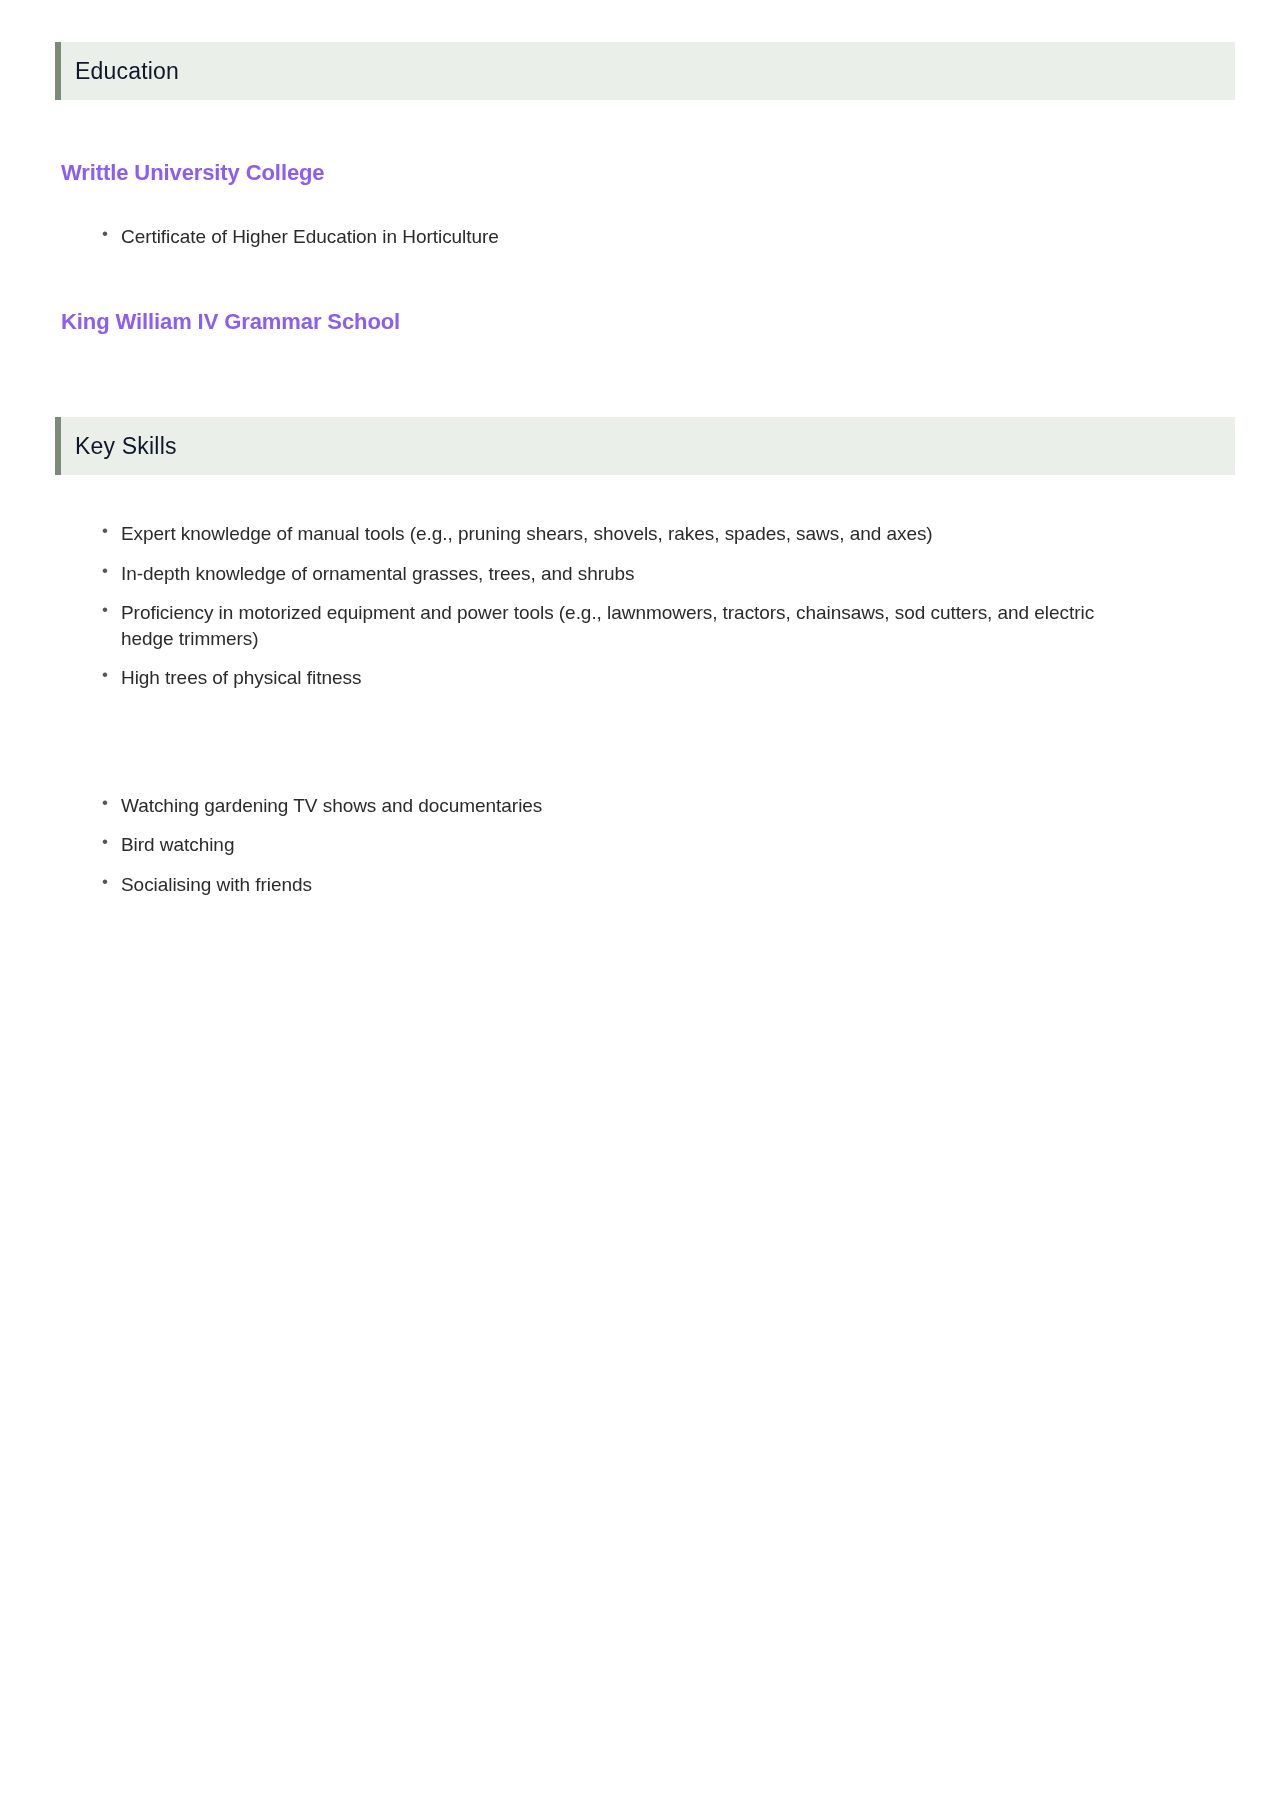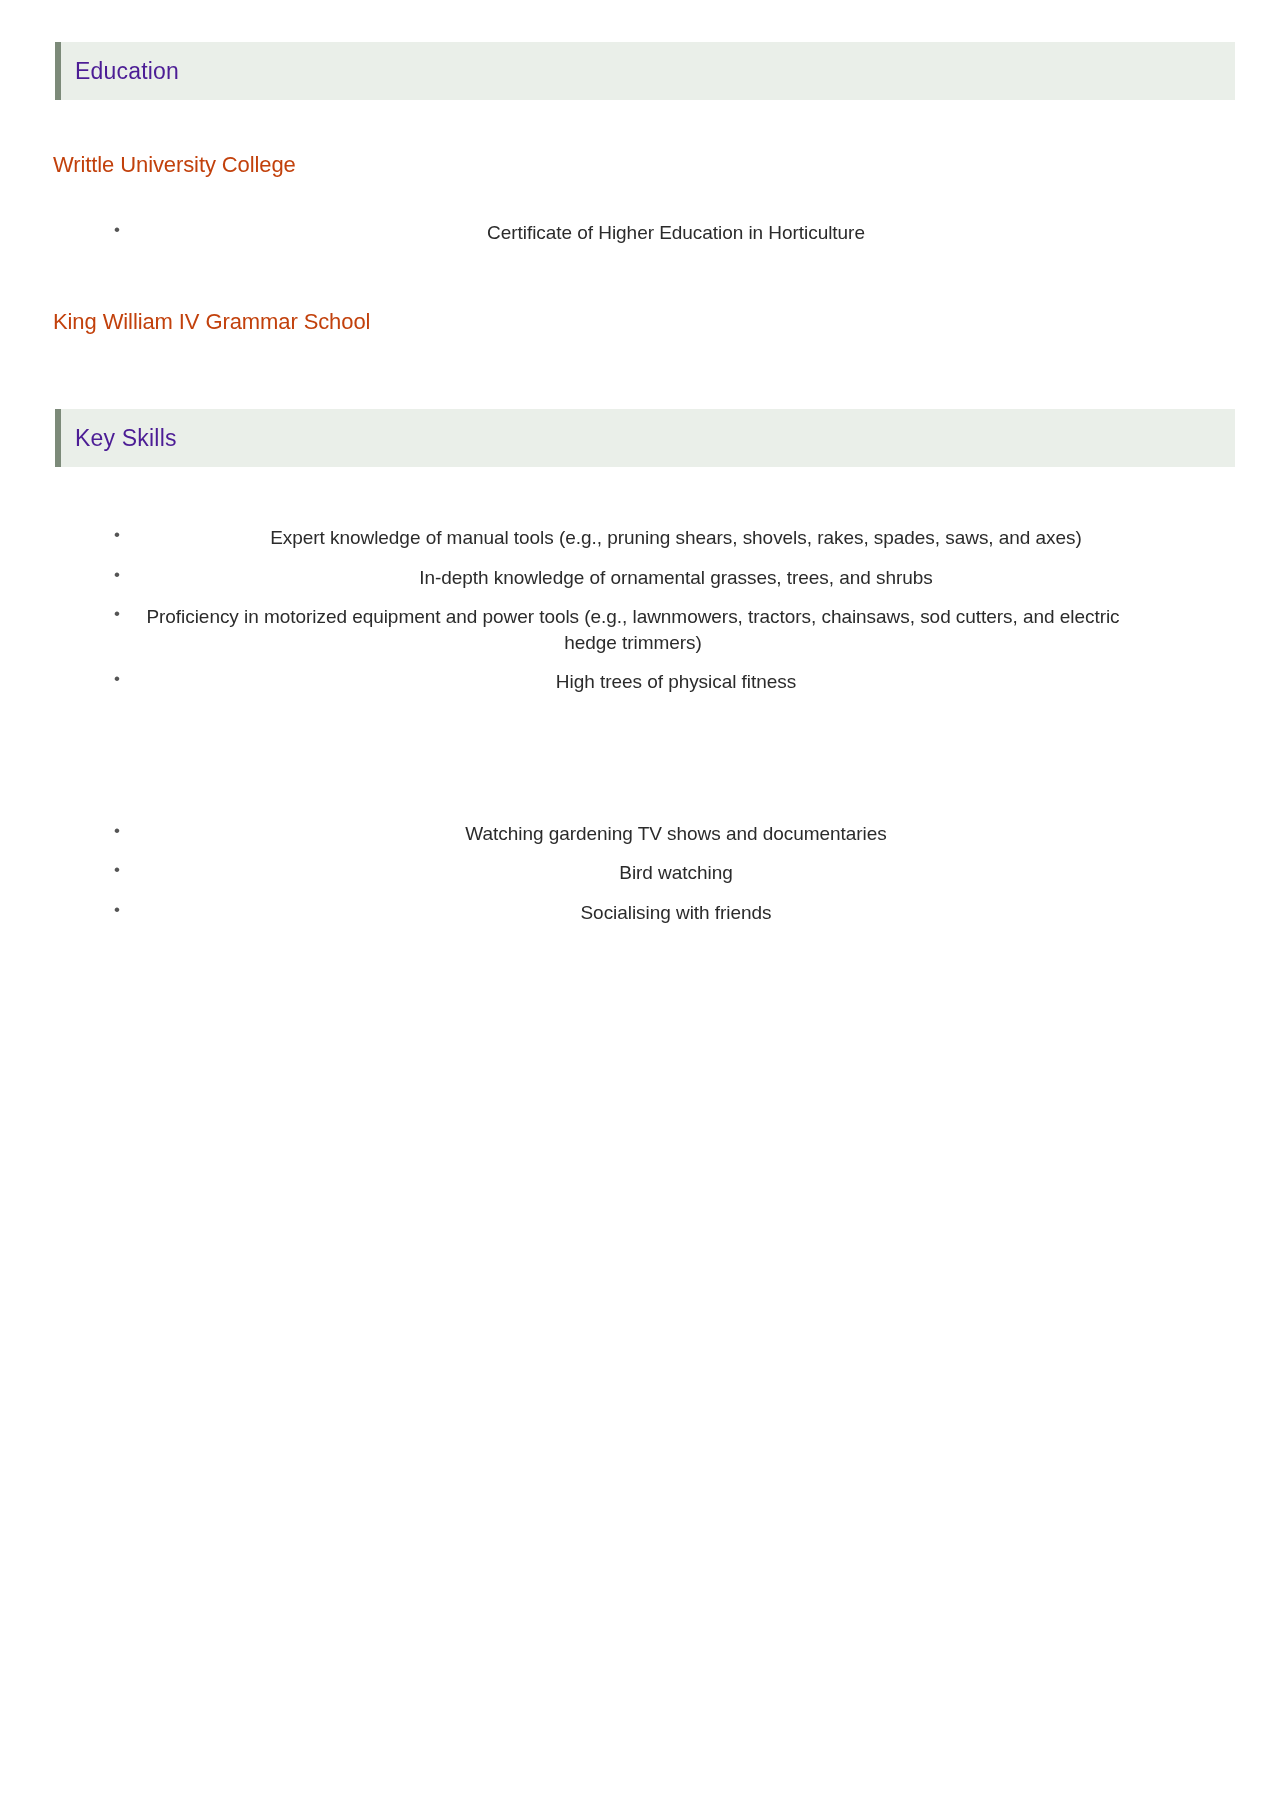--- a/index.html
+++ b/index.html
@@ -40,42 +40,41 @@
     left: 0;
     top: 0;
     bottom: 0;
     width: 6px;
     background: #7c8a79;
   }
   .section-title {
     font-family: "Liberation Sans", sans-serif;
     font-size: 23px;
     font-weight: 400;
-    color: #4c1d95;
+    color: #0f172a;
     letter-spacing: 0.2px;
     line-height: 1;
   }
 
   
   .sub-heading {
     font-family: "Liberation Sans", sans-serif;
     font-size: 22px;
-    font-weight: normal;
-    color: #c2410c;
+    font-weight: bold;
+    color: #8b5cf6;
     letter-spacing: -0.1px;
-    margin: 8px;
+    margin: 16px;
     padding: 0;
   }
 
   
   ul.bullets {
     list-style: none;
-    margin: 16px;
+    margin: 4px;
     padding: 0;
-    text-align: center;
   }
   ul.bullets > li {
     position: relative;
     padding-left: 72px;
     font-size: 19px;
     line-height: 1.34;
     color: #2b2b2b;
     letter-spacing: -0.05px;
   }
   ul.bullets > li::before {

